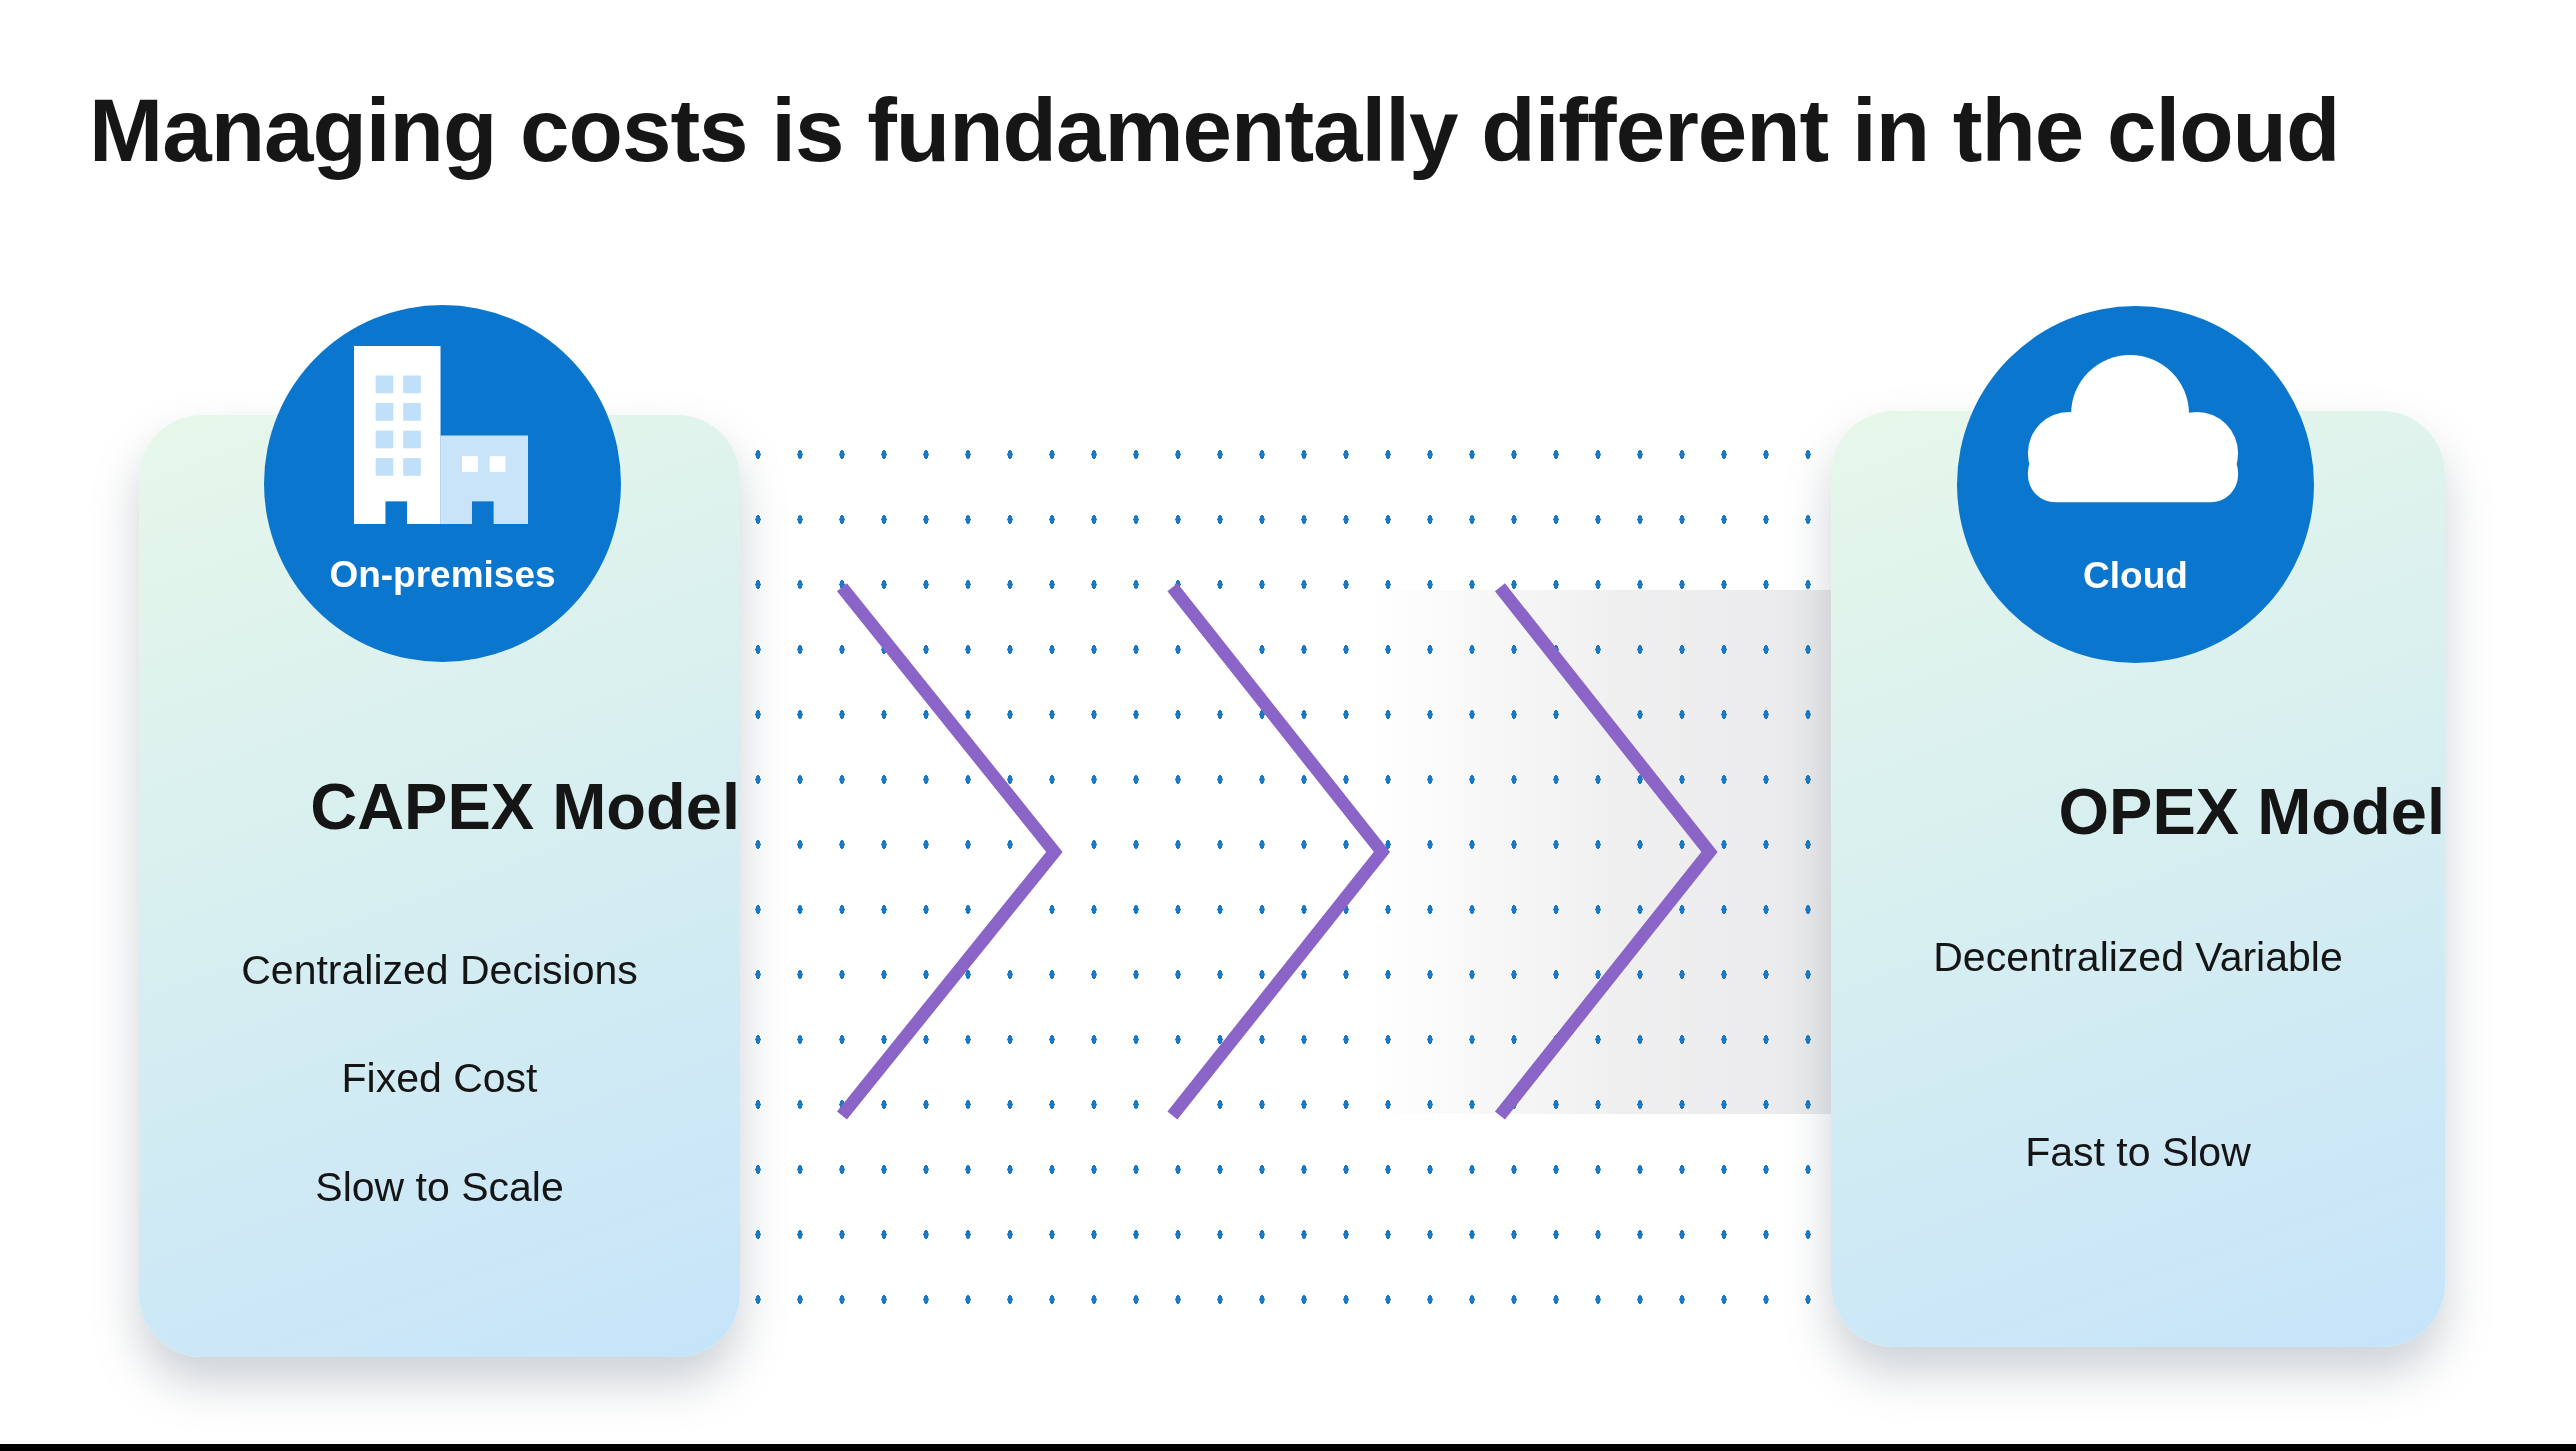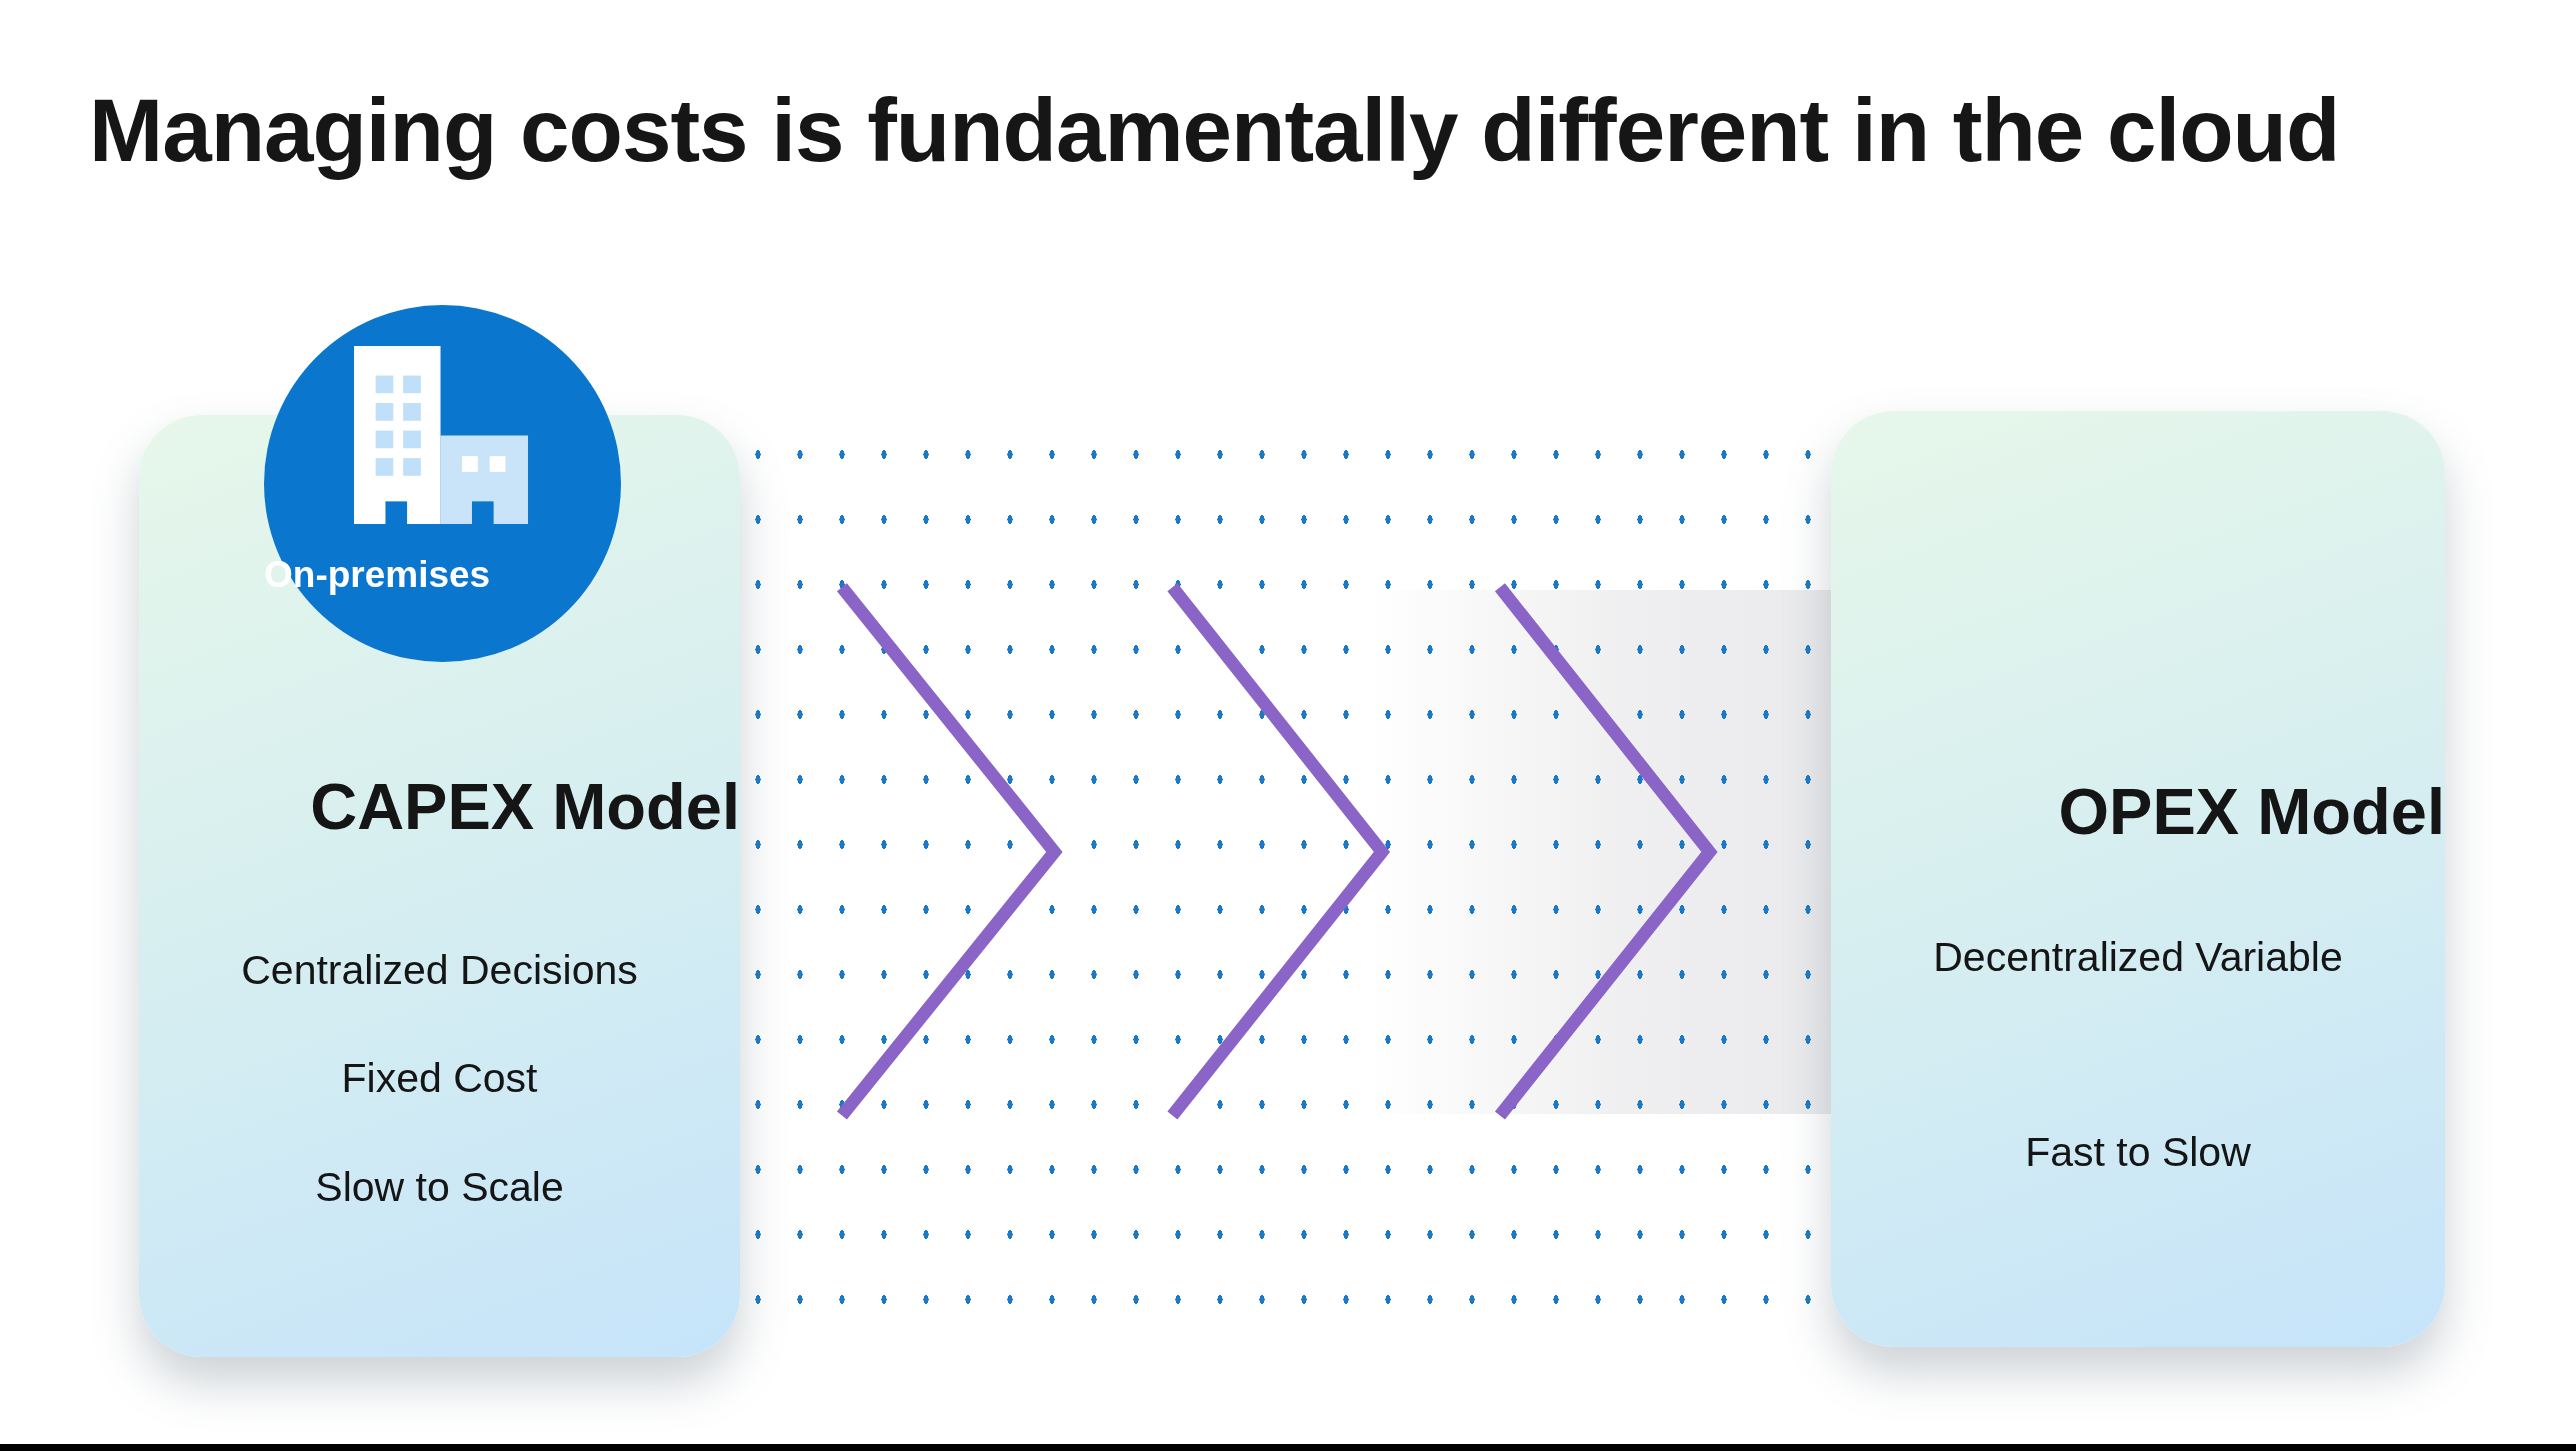--- a/index.html
+++ b/index.html
@@ -63,21 +63,21 @@
   .card-opex .item-2{top:741px;}
   
   .badge{
     position:absolute;width:357px;height:357px;border-radius:50%;
     background:var(--badge-blue,#0b76cd);
     z-index:5;
   }
   .badge-onprem{left:264px;top:305px;}
   .badge-cloud{left:1957px;top:306px;}
   .badge .badge-label{
-    position:absolute;left:0;right:0;top:249px;text-align:left;
+    position:absolute;left:0;right:0;top:249px;text-align:center;
     color:#ffffff;font-size:37px;font-weight:700;
   }
   .badge svg{position:absolute;}
   .badge-onprem svg{left:90px;top:41px;}
   .badge-cloud svg{left:55px;top:45px;}
   
   .bottom-bar{
     position:absolute;left:0;right:0;top:1444px;height:7.9px;background:#000000;z-index:6;
   }
 </style>
@@ -126,17 +126,28 @@
         <rect x="22" y="86" width="18" height="18"></rect>
         <rect x="50" y="86" width="18" height="18"></rect>
         <rect x="22" y="114" width="18" height="18"></rect>
         <rect x="50" y="114" width="18" height="18"></rect>
       </g>
       <rect x="32" y="158" width="22" height="24" fill="#0b76cd"></rect>
     </svg>
     <div class="badge-label">On-premises</div>
   </div>
 
+  <div class="badge badge-cloud">
+    <svg width="242" height="167" viewBox="0 0 246 170">
+      <g fill="#ffffff">
+        <circle cx="58" cy="104" r="42"></circle>
+        <circle cx="120" cy="64" r="60"></circle>
+        <circle cx="188" cy="104" r="42"></circle>
+        <rect x="16" y="96" width="214" height="58" rx="28"></rect>
+      </g>
+    </svg>
+    <div class="badge-label">Cloud</div>
+  </div>
 
   <div class="bottom-bar"></div>
 
 </div>
 
 
 </body></html>

